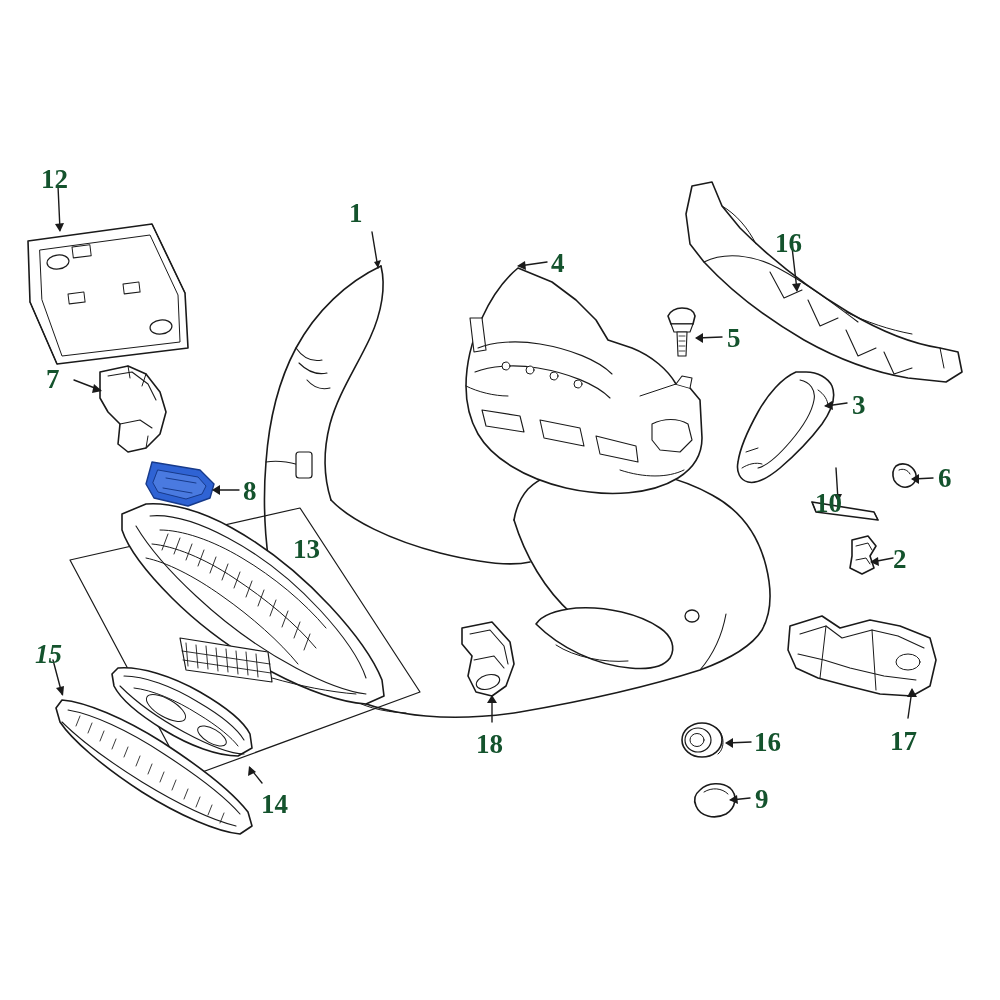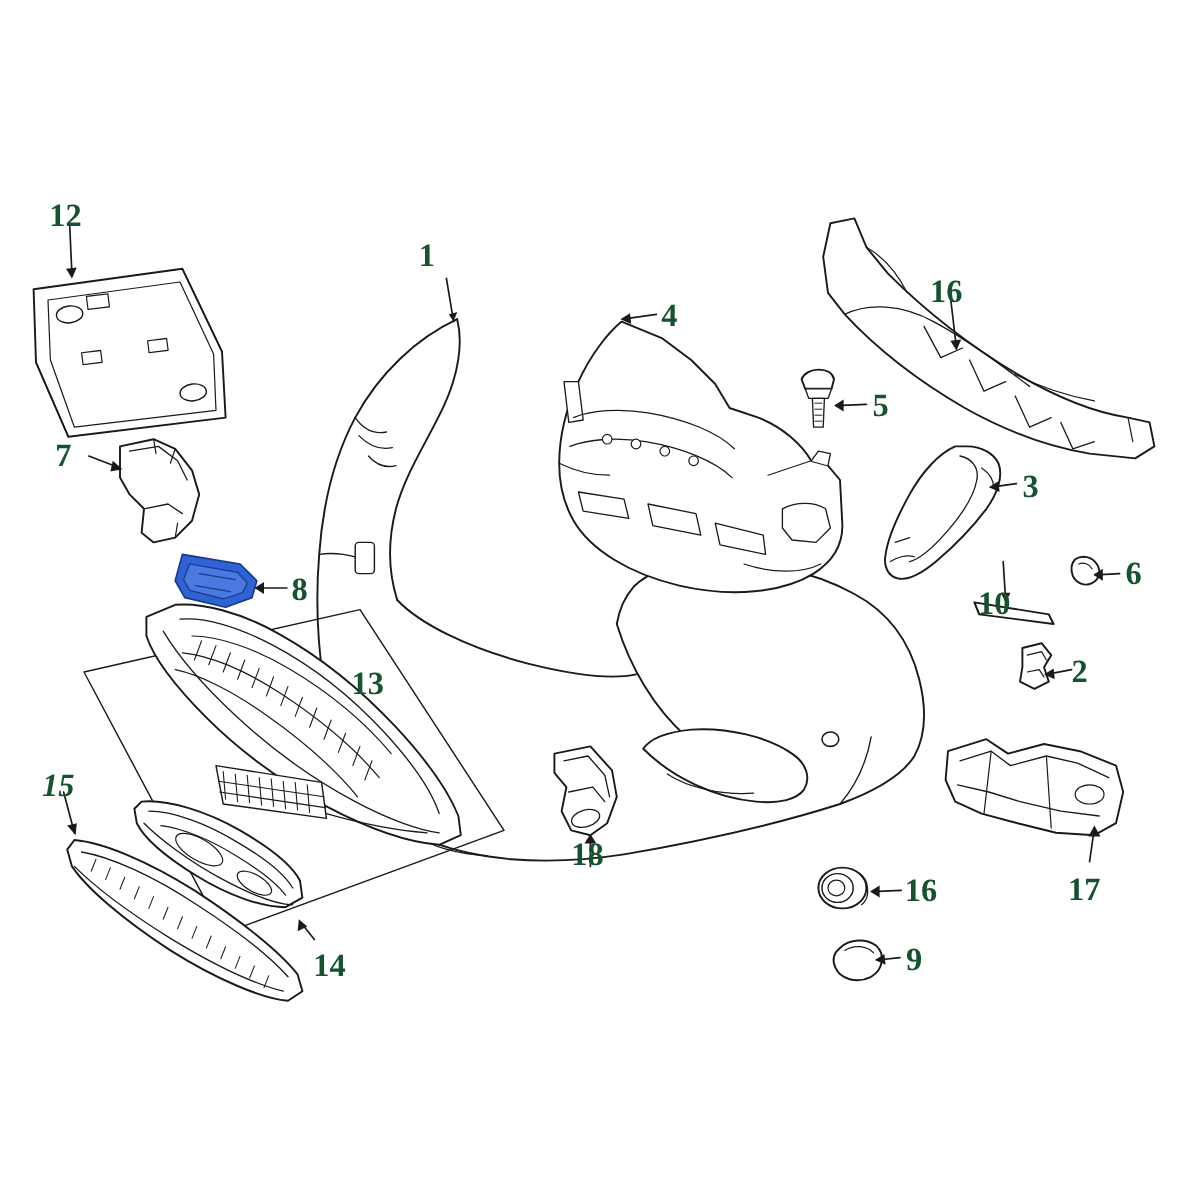--- a/index.html
+++ b/index.html
@@ -350,20 +350,20 @@
   <div class="callout-label" style="left:852px; top:392px;">3</div>
   <div class="callout-label" style="left:551px; top:250px;">4</div>
   <div class="callout-label" style="left:727px; top:325px;">5</div>
   <div class="callout-label" style="left:938px; top:465px;">6</div>
   <div class="callout-label" style="left:46px;  top:366px;">7</div>
   <div class="callout-label" style="left:243px; top:478px;">8</div>
   <div class="callout-label" style="left:755px; top:786px;">9</div>
   <div class="callout-label" style="left:815px; top:450px;margin-top:40px;">10</div>
   <div class="callout-label" style="left:775px; top:230px;">16</div>
   <div class="callout-label" style="left:41px;  top:166px;">12</div>
-  <div class="callout-label" style="left:293px; top:556px;">13</div>
+  <div class="callout-label" style="left:293px; top:536px;">13</div>
   <div class="callout-label" style="left:261px; top:791px;text-align:right;">14</div>
   <div class="callout-label" style="left:35px;  top:641px;font-style:italic;">15</div>
   <div class="callout-label" style="left:754px; top:729px;">16</div>
   <div class="callout-label" style="left:890px; top:728px;text-align:center;">17</div>
-  <div class="callout-label" style="left:476px; top:699px;font-family:Liberation Serif, serif;">18</div>
+  <div class="callout-label" style="left:476px; top:731px;font-family:Liberation Serif, serif;">18</div>
 
 </div>
 
 </body></html>

